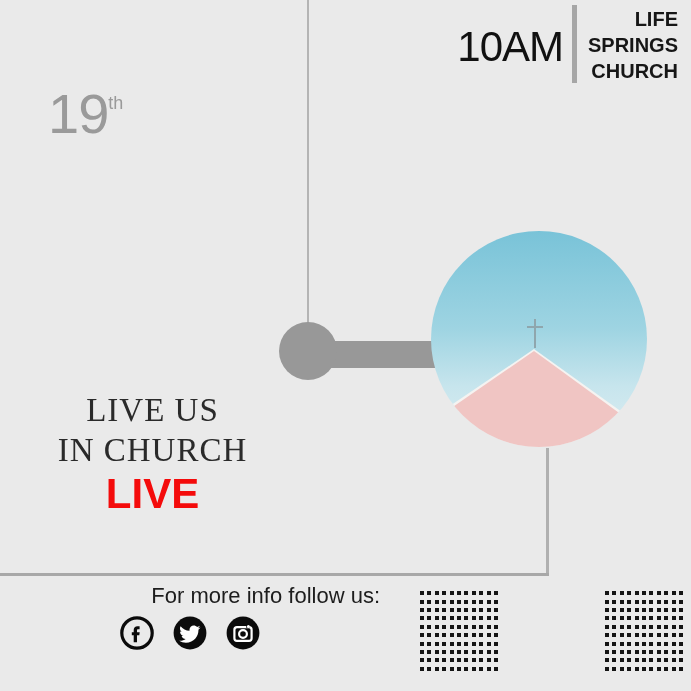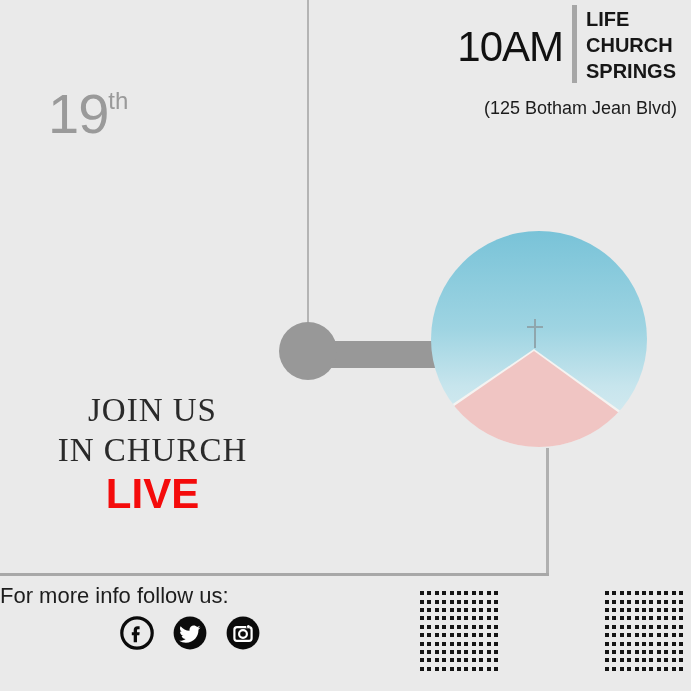--- a/index.html
+++ b/index.html
@@ -42,21 +42,21 @@
     color: #9a9a9a;
     line-height: 1;
     white-space: nowrap;
   }
   .date-day {
     font-size: 56px;
     font-weight: 300;
     letter-spacing: -1px;
   }
   .date-suffix {
-    font-size: 24px;
+    font-size: 18px;
     font-weight: 400;
     vertical-align: 24px;
   }
 
   
   .hairline-v {
     position: absolute;
     left: 307px;
     top: 0px;
     width: 2px;
@@ -87,21 +87,21 @@
   }
   .church-name {
     position: absolute;
     left: 586px;
     top: 6px;
     width: 92px;
     font-size: 20px;
     font-weight: bold;
     color: #161616;
     line-height: 1.3;
-    text-align: left;
+    text-align: right;
   }
   .church-name div { white-space: nowrap; }
   .address {
     position: absolute;
     right: 14px;
     top: 98px;
     font-size: 18px;
     font-weight: 400;
     color: #1b1b1b;
     white-space: nowrap;
@@ -240,21 +240,21 @@
     height: 3px;
     background: #a8a8a8;
   }
 
   
   .footer {
     position: absolute;
     left: 0;
     top: 582px;
     width: 380px;
-    text-align: left;
+    text-align: right;
   }
   .foot-line1 {
     font-size: 22px;
     font-weight: 400;
     color: #1d1d1d;
     line-height: 1.28;
   }
   .foot-line2 {
     font-size: 21px;
     font-weight: 400;
@@ -301,28 +301,27 @@
       <span class="date-day">19</span><span class="date-suffix">th</span>
     </div>
   </div>
 
   <div class="hairline-v"></div>
 
   <div class="time-text">10AM</div>
   <div class="sep-v"></div>
   <div class="church-name">
     <div>LIFE</div>
+    <div>SPRINGS</div>
     <div>CHURCH</div>
-    <div>SPRINGS</div>
   </div>
-  <div class="address">(125 Botham Jean Blvd)</div>
 
 
   <div class="invite">
-    <div class="inv-line">JOIN US</div>
+    <div class="inv-line">LIVE US</div>
     <div class="inv-line">IN CHURCH</div>
     <div class="inv-live">LIVE</div>
   </div>
 
   <div class="conn-bar"></div>
   <div class="conn-circle"></div>
 
   <div class="photo-circle">
     <div class="cross"></div>
     <svg class="roof" viewBox="0 0 260 180">

